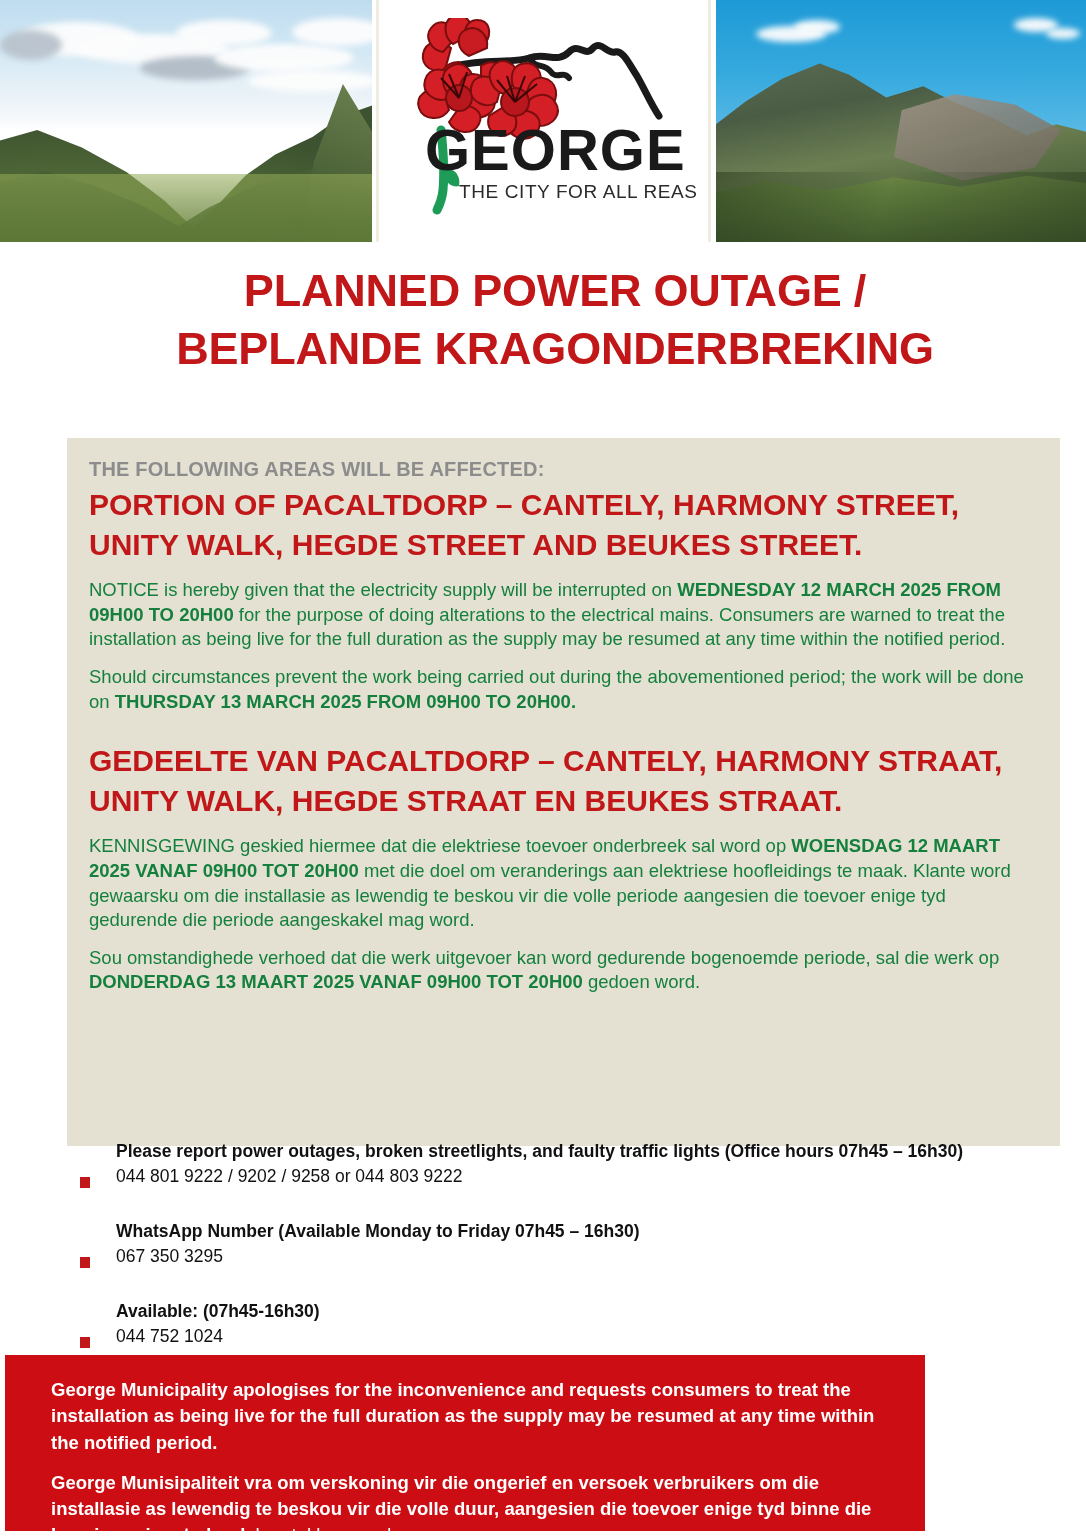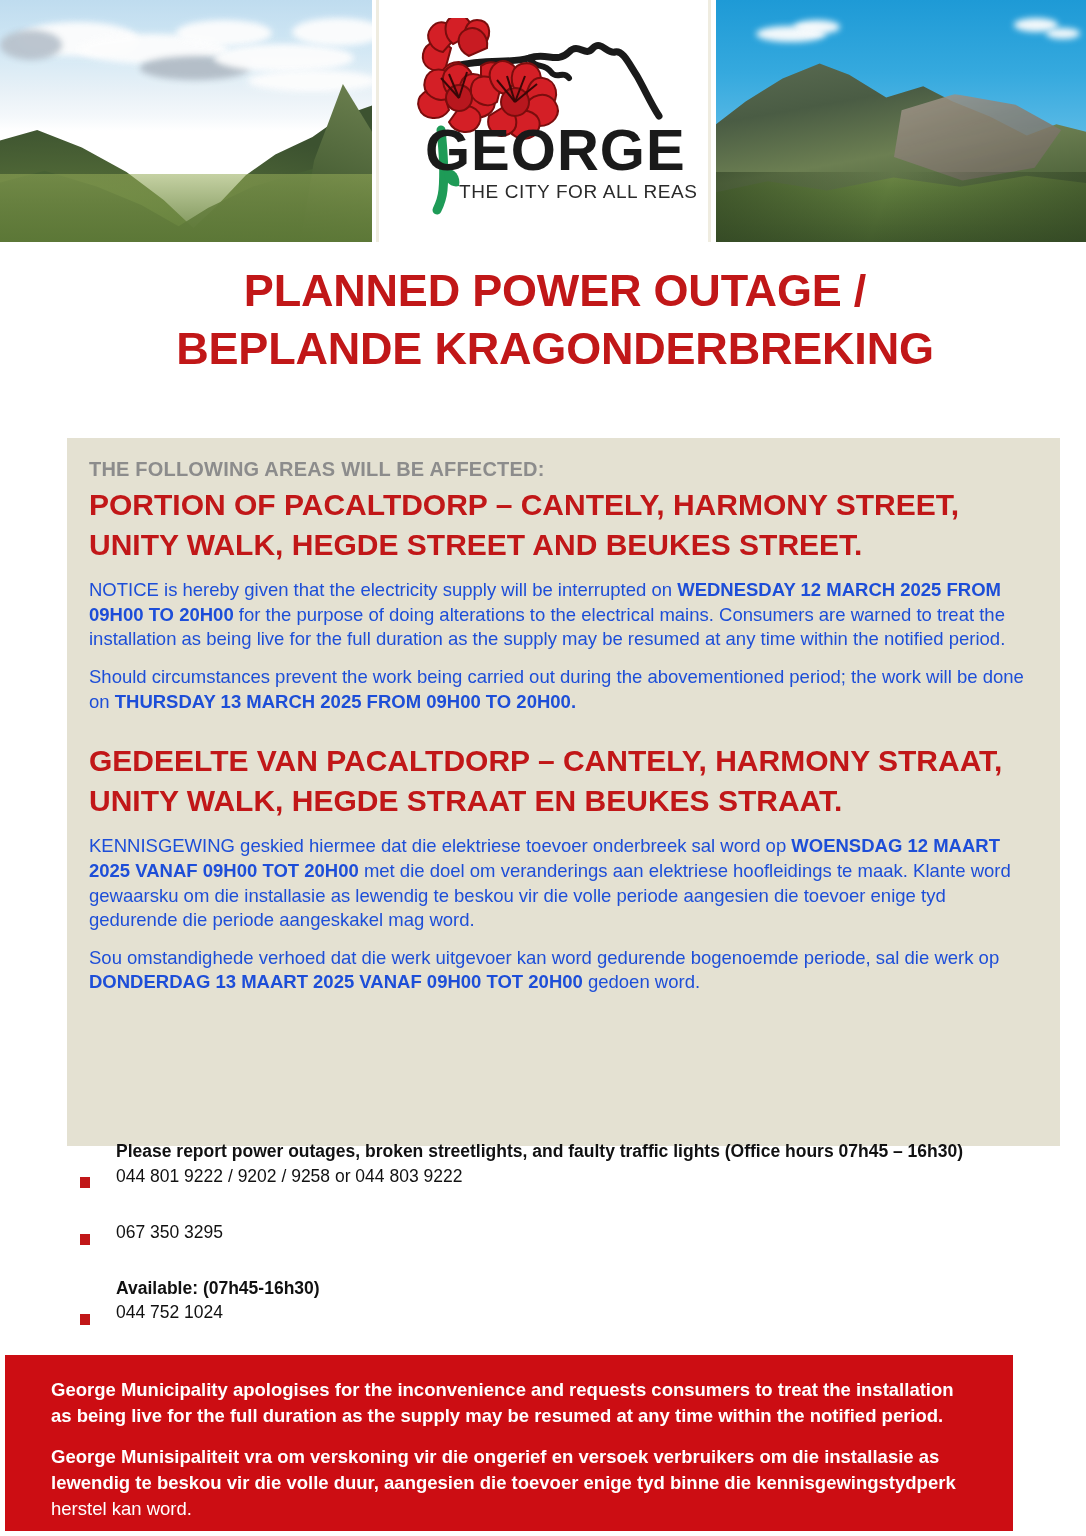--- a/index.html
+++ b/index.html
@@ -101,42 +101,42 @@
   }
   .sec-label{
     color:#8C8C8C; font-weight:bold; font-size:20px; letter-spacing:.2px;
     margin-bottom:4px;
   }
   .sec-heading{
     color:#C11718; font-weight:bold; font-size:30px; line-height:1.32;
     margin-bottom:14px;
   }
   .para{
-    font-size:18.5px; line-height:1.33; color:#1d4ed8; margin-bottom:13px;
+    font-size:18.5px; line-height:1.33; color:#15803d; margin-bottom:13px;
     text-align:left;
   }
   .para b{ font-weight:bold; }
   .gap-af{ height:14px; }
 
   
   .bullets{
     position:absolute; left:80px; top:1140px; width:990px;
   }
   .bullet-row{ display:flex; align-items:flex-end; margin-bottom:32px; }
   .bullet-mark{
     flex:0 0 auto; width:10px; height:11px; background:#C11718;
     margin-top:8px; margin-right:26px;
   }
   .bullet-text{ flex:1 1 auto; }
   .bullet-title{ font-size:17.5px; font-weight:bold; line-height:1.35; color:#111; }
   .bullet-sub{ font-size:17.5px; font-weight:normal; line-height:1.4; color:#111; }
 
   
   .footer{
-    position:absolute; left:5px; top:1355px; width:1008px; height:176px;
+    position:absolute; left:5px; top:1355px; width:920px; height:176px;
     background:#CC0D13; color:#ffffff; padding:22px 40px 10px 46px;
   }
   .footer p{
     font-size:18.5px; line-height:1.42; font-weight:bold; margin-bottom:14px;
   }
   .footer p .thin{ font-weight:normal; }
 </style>
 </head>
 <body>
 
@@ -266,20 +266,21 @@
     <span class="bullet-mark"></span>
     <div class="bullet-text">
       <div class="bullet-title">Please report power outages, broken streetlights, and faulty traffic lights (Office hours 07h45 – 16h30)</div>
       <div class="bullet-sub">044 801 9222 / 9202 / 9258 or 044 803 9222</div>
     </div>
   </div>
 
   <div class="bullet-row">
     <span class="bullet-mark"></span>
     <div class="bullet-text">
+      <div class="bullet-title">WhatsApp Number (Available Monday to Friday 07h45 – 16h30)</div>
       <div class="bullet-sub">067 350 3295</div>
     </div>
   </div>
 
   <div class="bullet-row">
     <span class="bullet-mark"></span>
     <div class="bullet-text">
       <div class="bullet-title">Available: (07h45-16h30)</div>
       <div class="bullet-sub">044 752 1024</div>
     </div>

